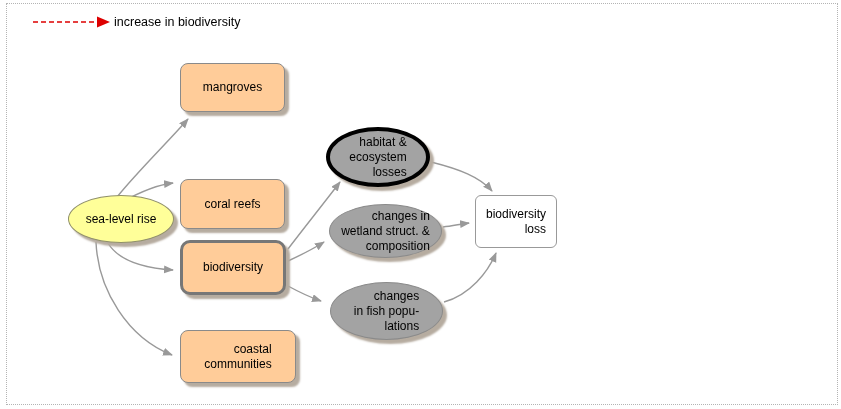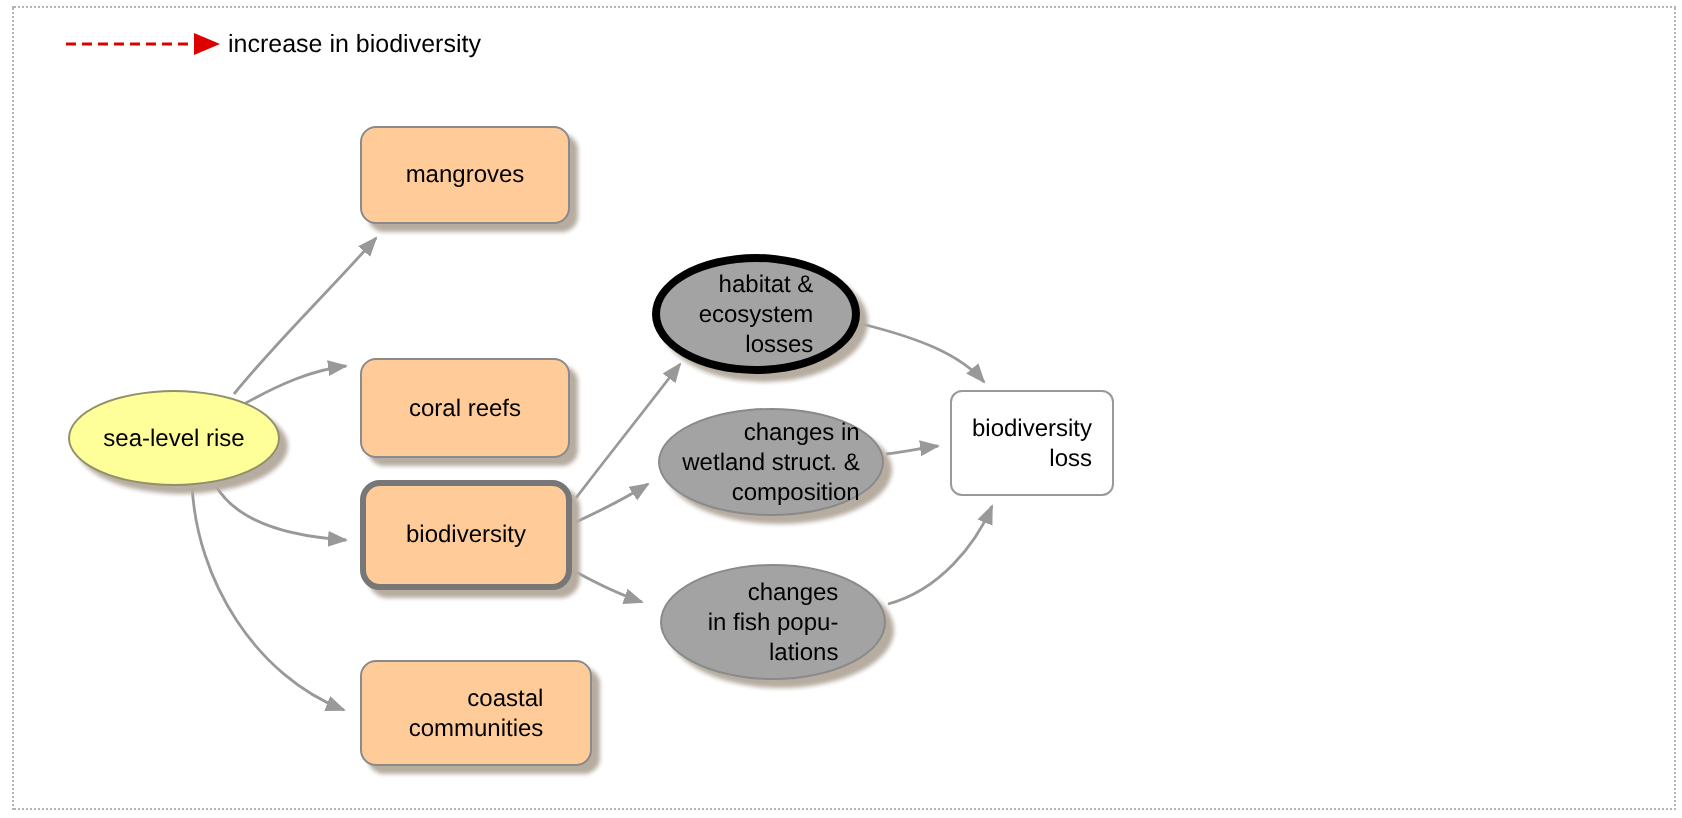--- a/index.html
+++ b/index.html
@@ -54,21 +54,21 @@
     <path d="M288,249 C304,228 324,203 340,182" stroke="#999" stroke-width="1.4" fill="none" marker-end="url(#arrGray)"></path>
     <path d="M288,261 C301,255 313,249 324,242" stroke="#999" stroke-width="1.4" fill="none" marker-end="url(#arrGray)"></path>
     <path d="M288,286 C299,292 309,297 321,301" stroke="#999" stroke-width="1.4" fill="none" marker-end="url(#arrGray)"></path>
     <path d="M431,162 C459,169 480,177 492,191" stroke="#999" stroke-width="1.4" fill="none" marker-end="url(#arrGray)"></path>
     <path d="M443,227 C452,226 461,224 469,223" stroke="#999" stroke-width="1.4" fill="none" marker-end="url(#arrGray)"></path>
     <path d="M444,302 C470,295 488,272 496,253" stroke="#999" stroke-width="1.4" fill="none" marker-end="url(#arrGray)"></path>
   </svg>
 
   <div class="legend-label">increase in biodiversity</div>
 
-  <div class="node ellipse yellow shadow" style="left:34px; top:195px; width:106px; height:48px;">sea-level rise</div>
+  <div class="node ellipse yellow shadow" style="left:68px; top:195px; width:106px; height:48px;">sea-level rise</div>
 
   <div class="node rect shadow" style="left:180px; top:63px; width:105px; height:49px;">mangroves</div>
 
   <div class="node rect shadow" style="left:180px; top:158px; width:105px; height:50px;margin-top:21px;">coral reefs</div>
 
   <div class="node rect thick shadow" style="left:180px; top:240px; width:106px; height:55px;">biodiversity</div>
 
   <div class="node rect shadow" style="left:180px; top:330px; width:116px; height:53px;">coastal
 communities</div>
 

